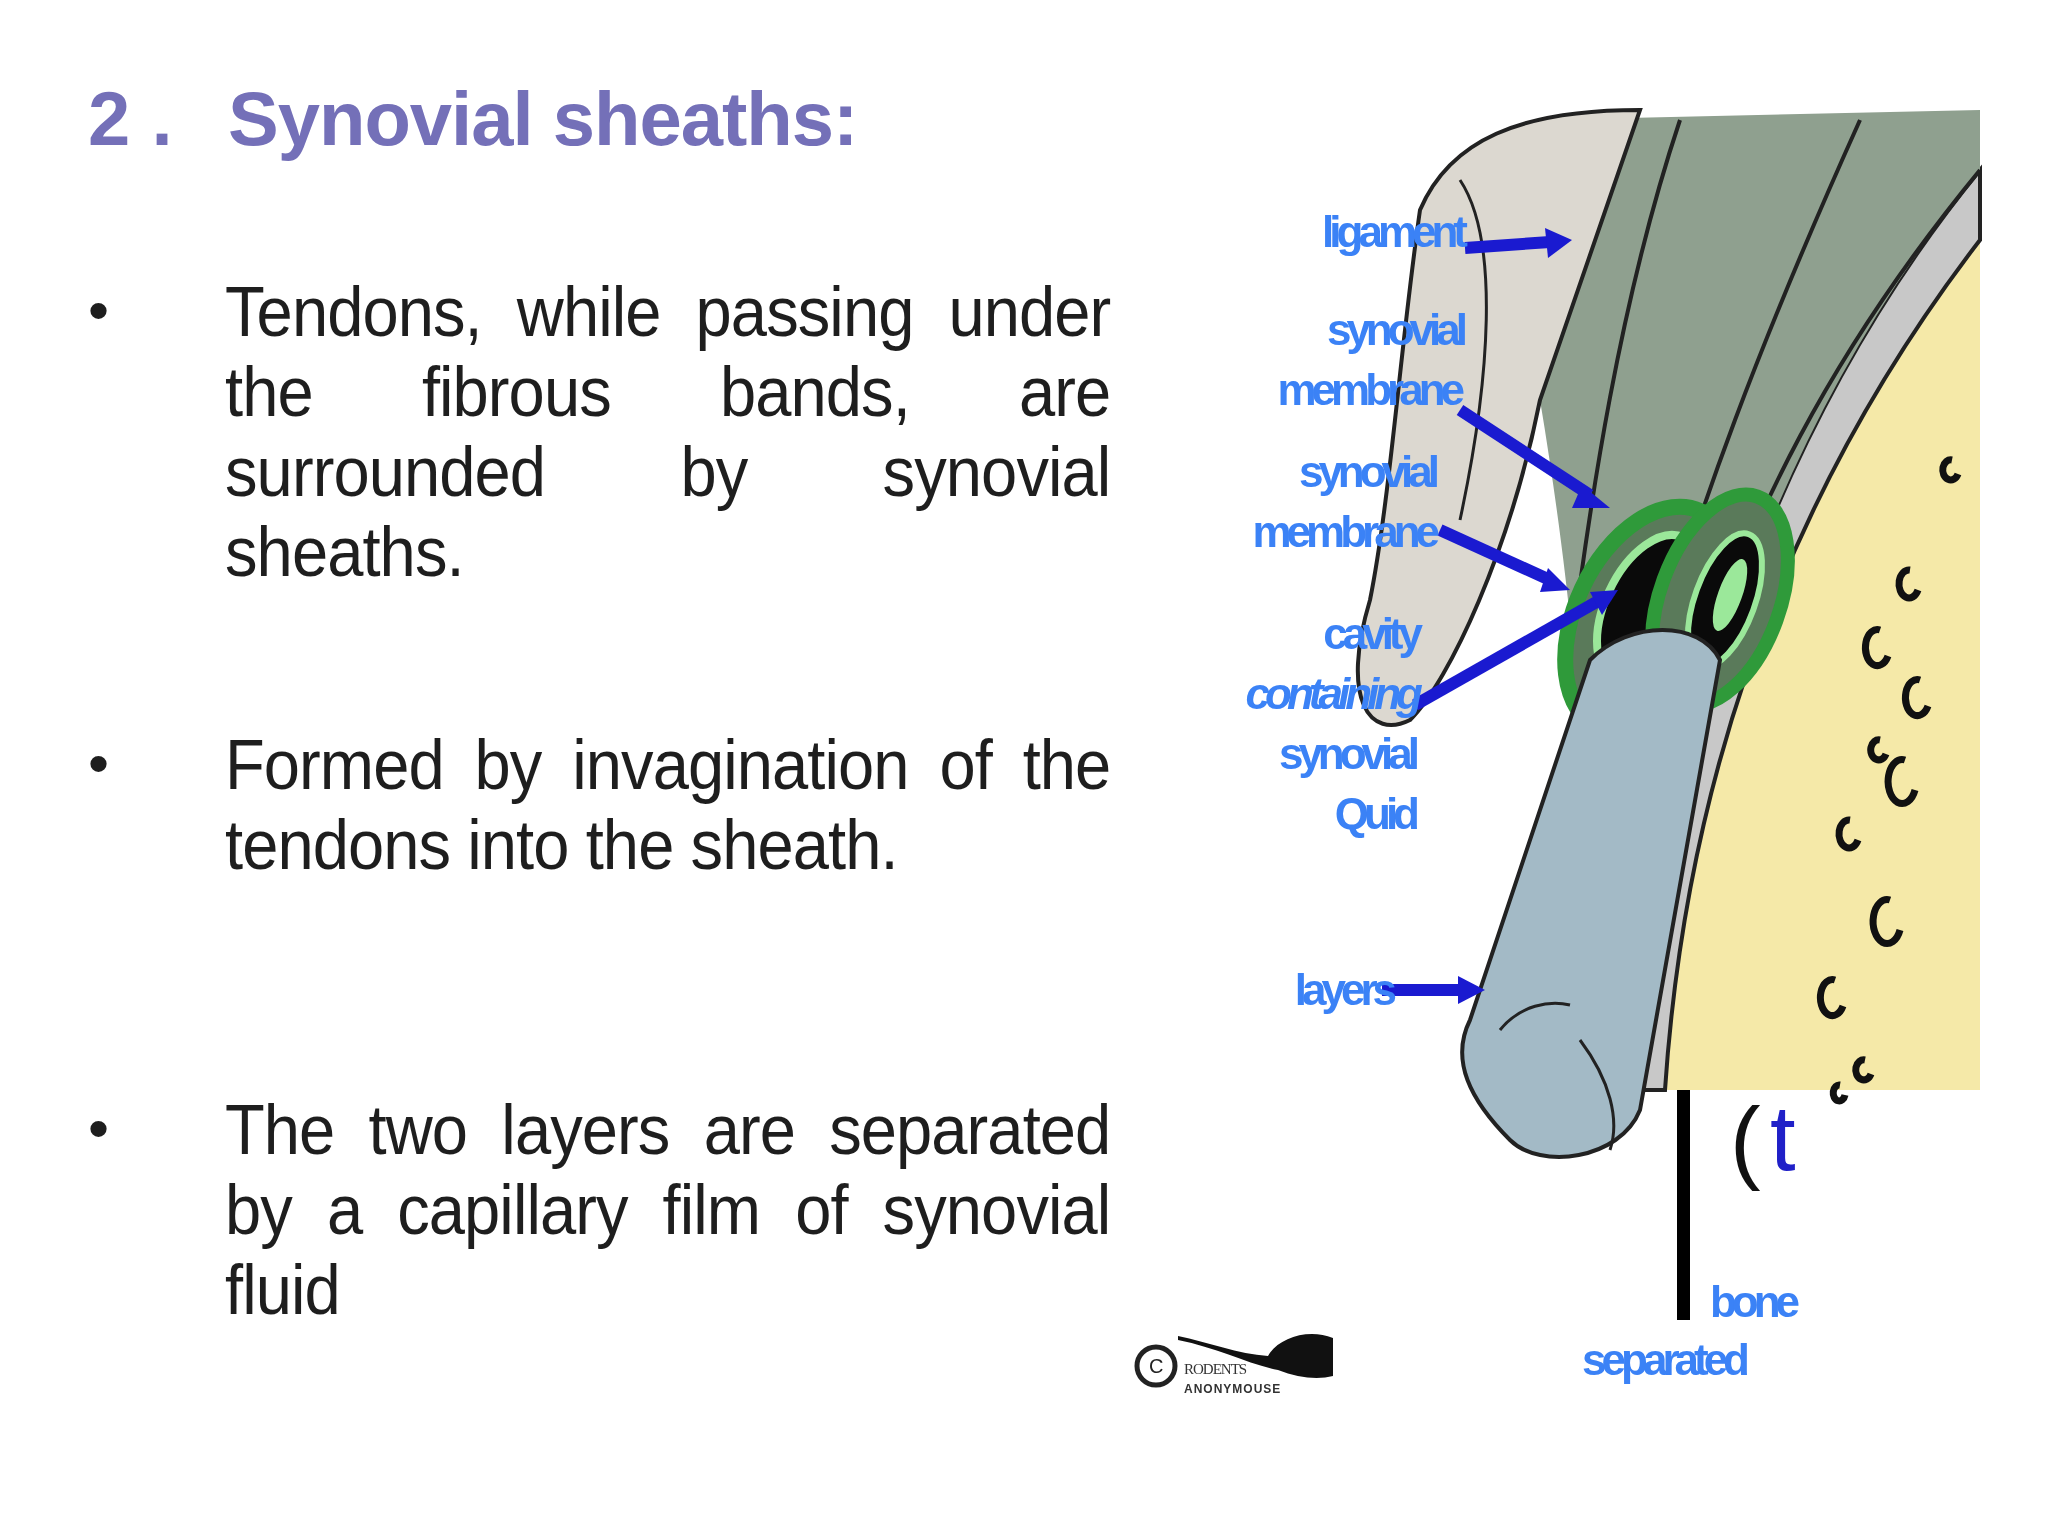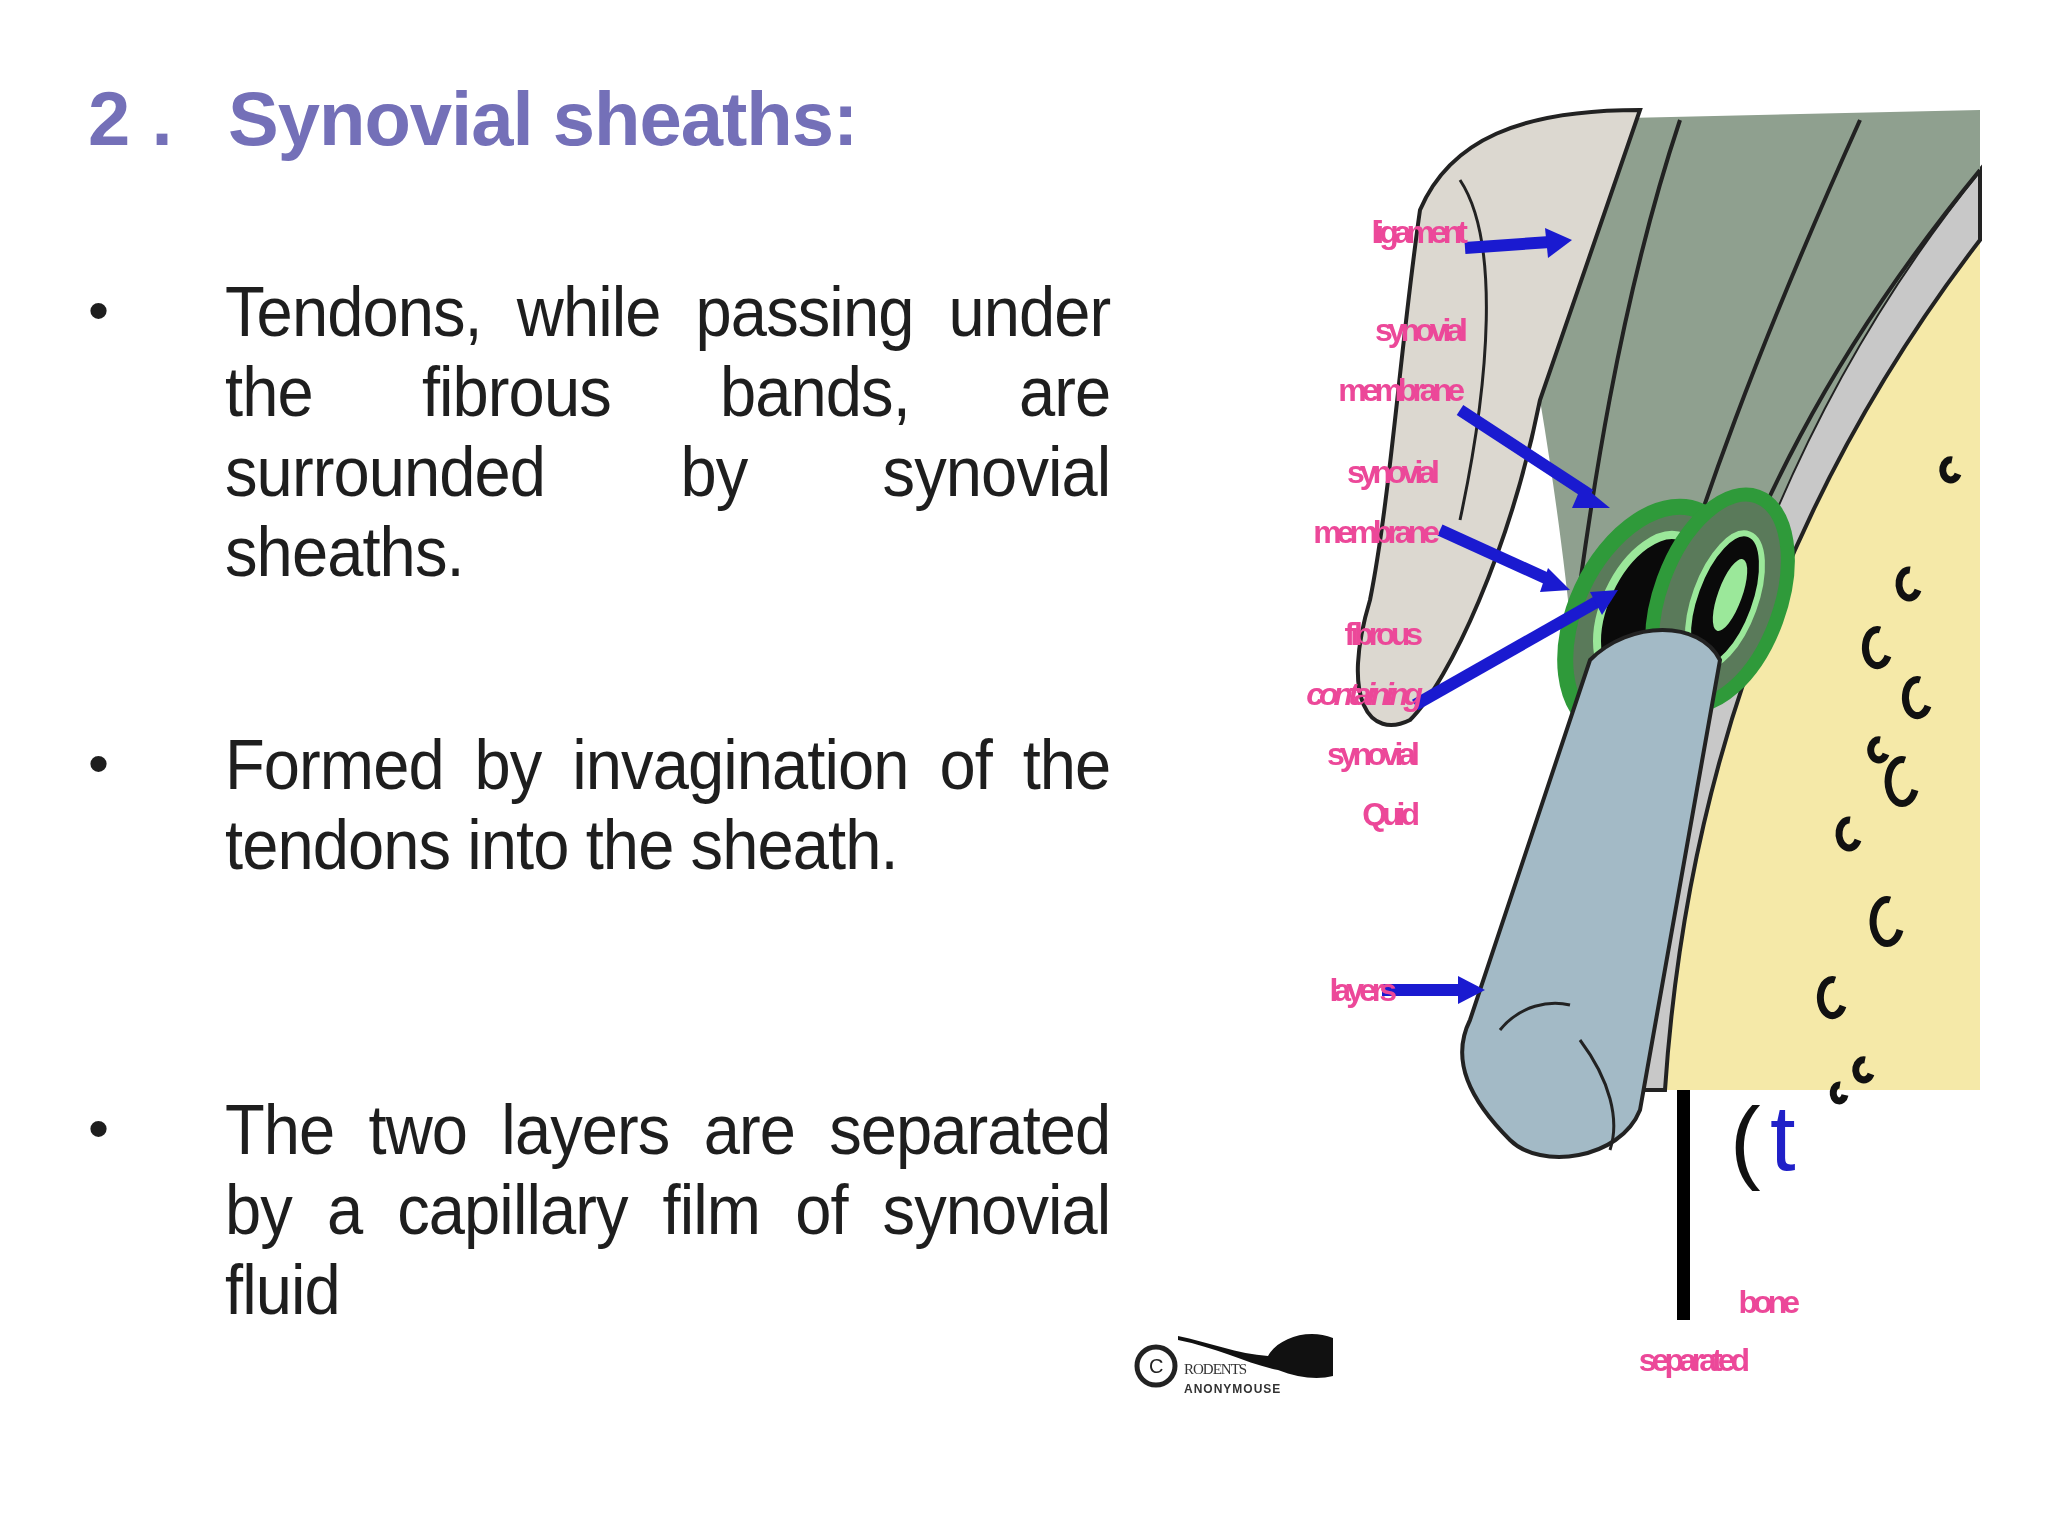--- a/index.html
+++ b/index.html
@@ -17,21 +17,21 @@
   .bullet { position:absolute; left:88px; width:1030px; color:#1e1e1e; }
   .bullet .dot { position:absolute; left:0; top:0; font-size:60px; line-height:78px; }
   .bullet .body { position:absolute; left:137px; width:885px; font-size:70px; line-height:80px;
                   text-align:justify; text-align-last:left; letter-spacing:-1px;
                   transform:scaleX(0.93); transform-origin:left top; width:952px; }
   .b1 { top:272px; }
   .b2 { top:725px; }
   .b3 { top:1090px; }
 
   .diagram { position:absolute; left:1120px; top:100px; width:880px; height:1300px; }
-  .lbl { position:absolute; color:#ec4899; font-weight:bold; font-size:32px; line-height:48px;
+  .lbl { position:absolute; color:#3b82f6; font-weight:bold; font-size:44px; line-height:48px;
          letter-spacing:-5px; text-align:left; white-space:nowrap; }
   .lbl-t { position:absolute; font-size:92px; line-height:100px; }
   .logo { position:absolute; left:1128px; top:1318px; width:215px; height:80px; }
 </style>
 </head>
 <body>
 
 <div class="slide">
 
   <div class="title">
@@ -106,21 +106,21 @@
       </g>
 
       <rect x="557" y="990" width="13" height="230" fill="#000"></rect>
     </svg>
 
     <div class="lbl" style="right:537px; top:108px;">ligament</div>
     <div class="lbl" style="right:537px; top:206px;">synovial</div>
     <div class="lbl" style="right:540px; top:266px;">membrane</div>
     <div class="lbl" style="right:565px; top:348px;">synovial</div>
     <div class="lbl" style="right:565px; top:408px;">membrane</div>
-    <div class="lbl" style="right:582px; top:510px;">fibrous</div>
+    <div class="lbl" style="right:582px; top:510px;">cavity</div>
     <div class="lbl" style="right:582px; top:570px;font-style:italic;">containing</div>
     <div class="lbl" style="right:585px; top:630px;">synovial</div>
     <div class="lbl" style="right:585px; top:690px;">Quid</div>
     <div class="lbl" style="right:608px; top:866px;">layers</div>
     <div class="lbl-t" style="left:610px; top:990px; color:#111;">(</div>
     <div class="lbl-t" style="left:650px; top:988px; color:#2020c8;">t</div>
     <div class="lbl" style="right:205px; top:1178px;">bone</div>
     <div class="lbl" style="right:255px; top:1236px;">separated</div>
   </div>
 

